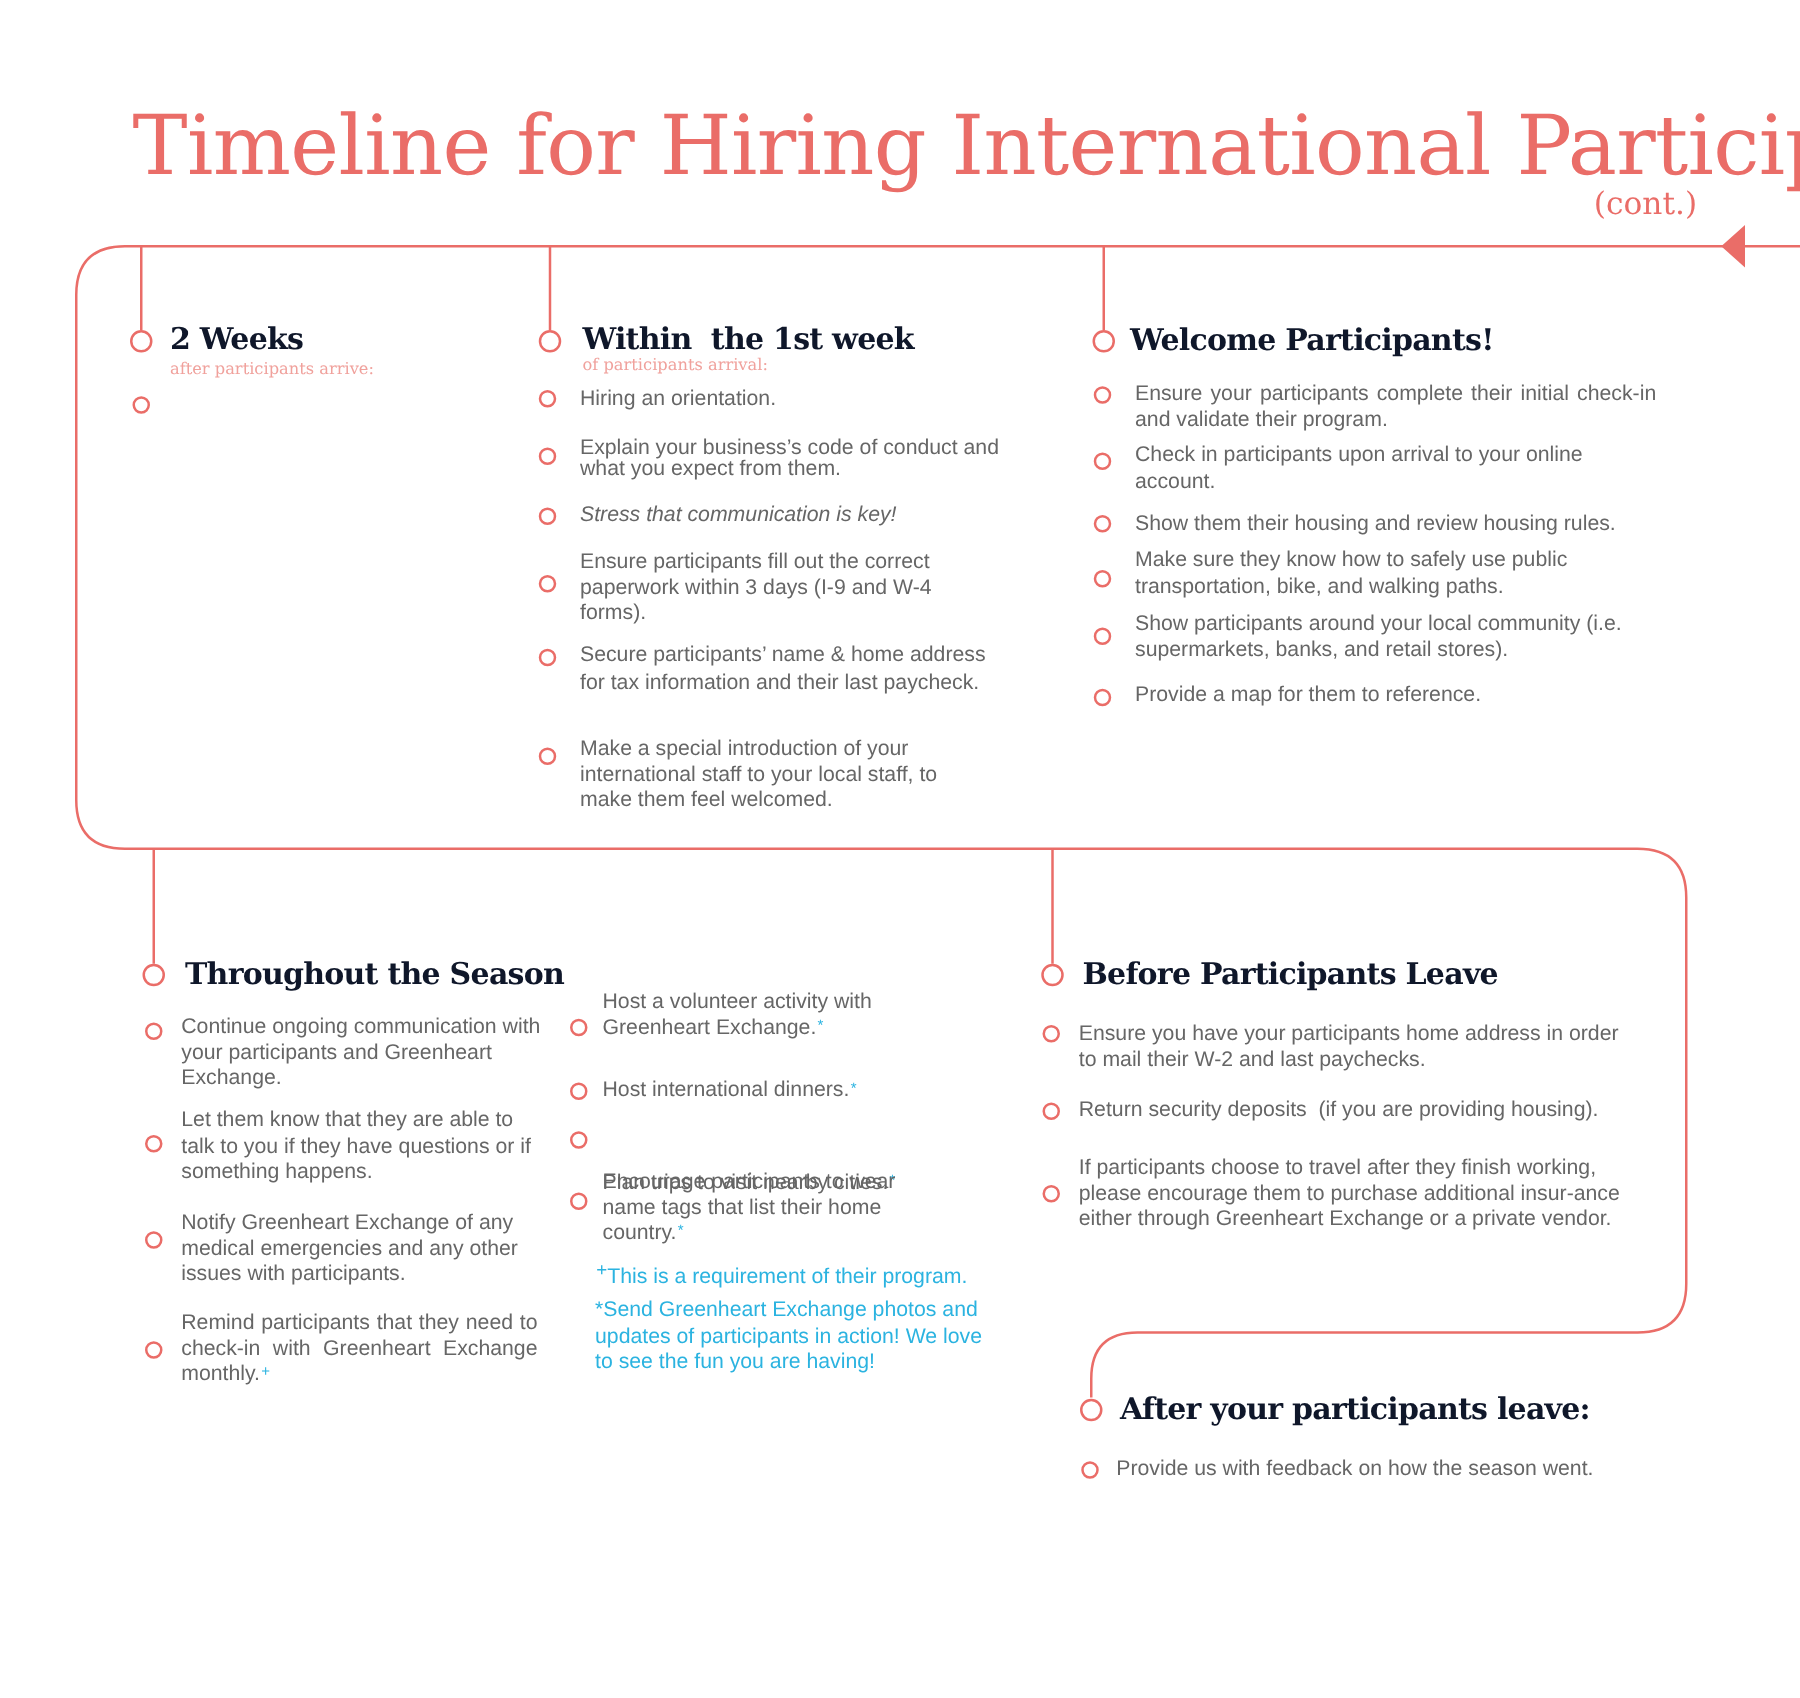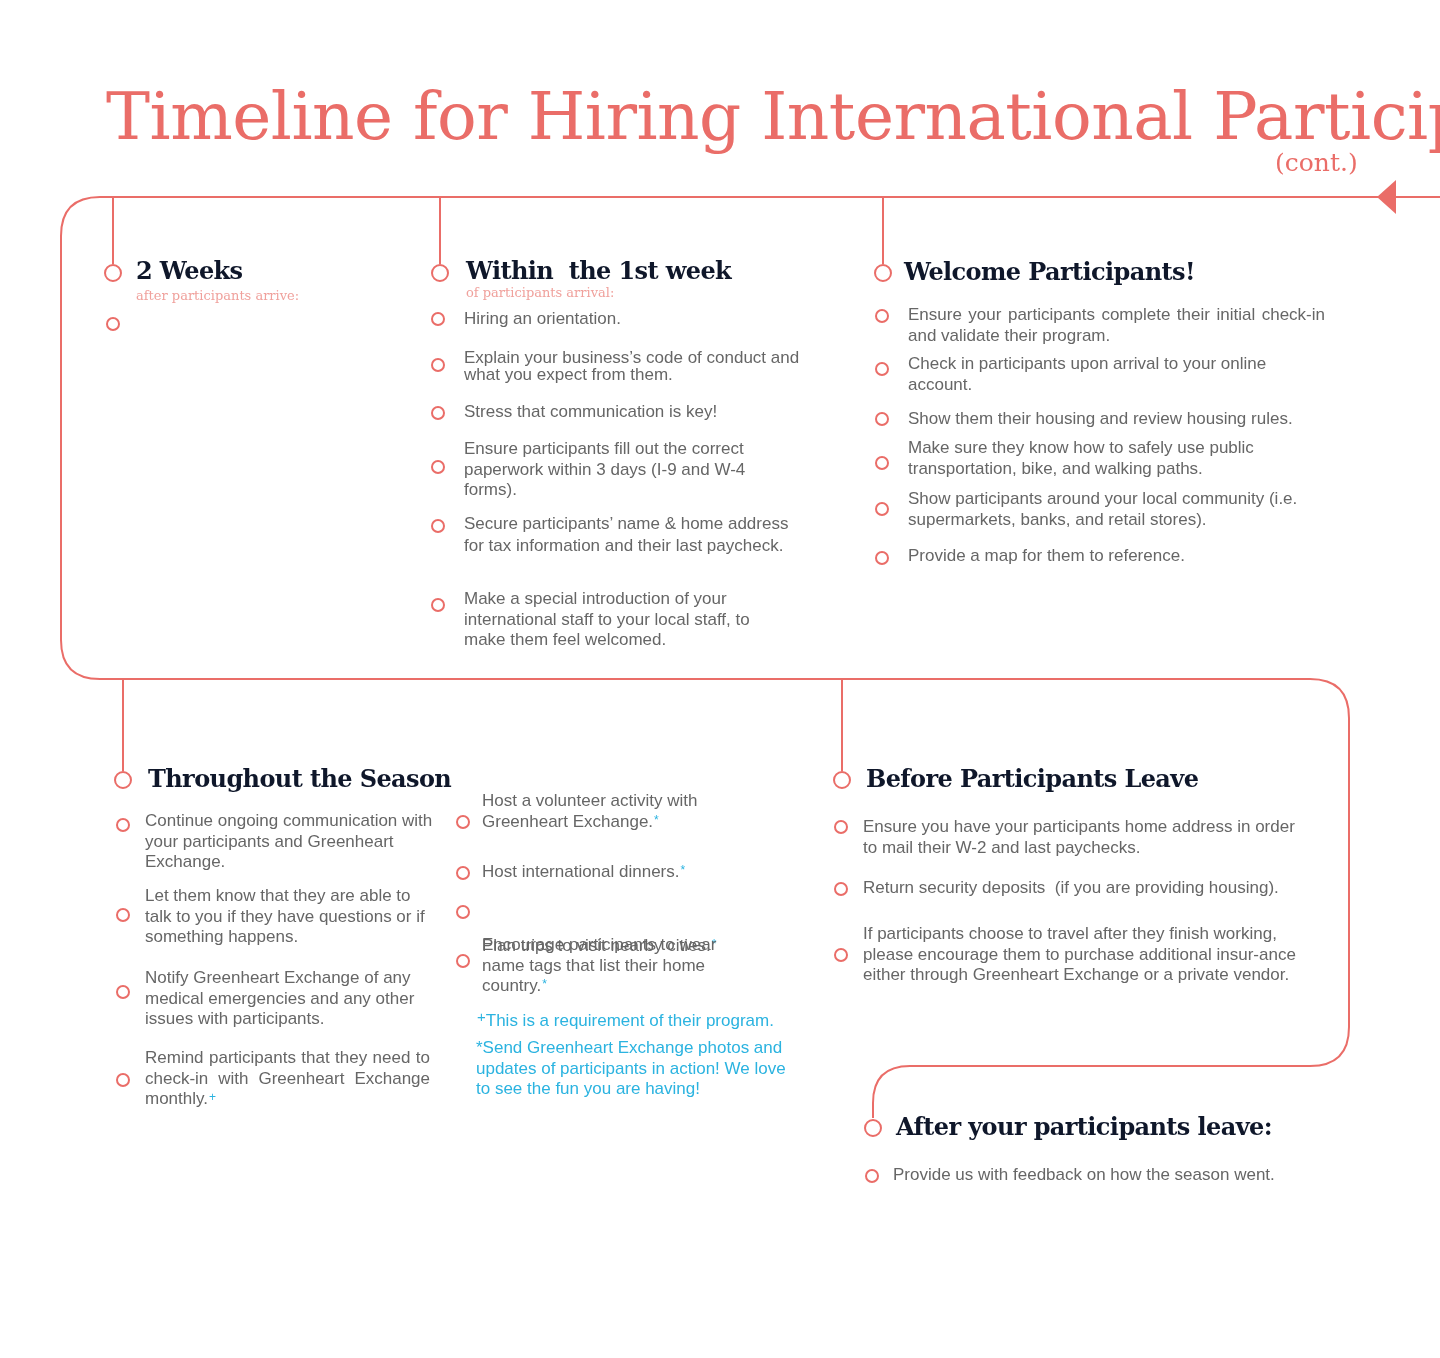--- a/index.html
+++ b/index.html
@@ -67,21 +67,21 @@
   <div class="heading" style="left:466px;top:256px;white-space:pre;">Within  the 1st week</div>
   <div class="sub" style="left:466px;top:285px;">of participants arrival:</div>
 
   <div class="bullet" style="left:431px;top:312px;"></div>
   <div class="item" style="left:464px;top:309px;width:340px;">Hiring an orientation.</div>
 
   <div class="bullet" style="left:431px;top:358px;"></div>
   <div class="item" style="left:464px;top:350px;width:340px;line-height:16.5px;">Explain your business’s code of conduct and what you expect from them.</div>
 
   <div class="bullet" style="left:431px;top:406px;"></div>
-  <div class="item" style="left:464px;top:402px;width:340px;">Stress that communication is key!</div>
+  <div class="item" style="left:464px;top:402px;width:340px;font-style:italic;">Stress that communication is key!</div>
 
   <div class="bullet" style="left:431px;top:460px;"></div>
   <div class="item" style="left:464px;top:439px;width:320px;">Ensure participants fill out the correct paperwork within 3 days (I-9 and W-4 forms).</div>
 
   <div class="bullet" style="left:431px;top:519px;"></div>
   <div class="item" style="left:464px;top:513px;width:340px;line-height:22px;">Secure participants’ name &amp; home address for tax information and their last paycheck.</div>
 
   <div class="bullet" style="left:431px;top:598px;"></div>
   <div class="item" style="left:464px;top:589px;width:325px;">Make a special introduction of your international staff to your local staff, to make them feel welcomed.</div>
 

